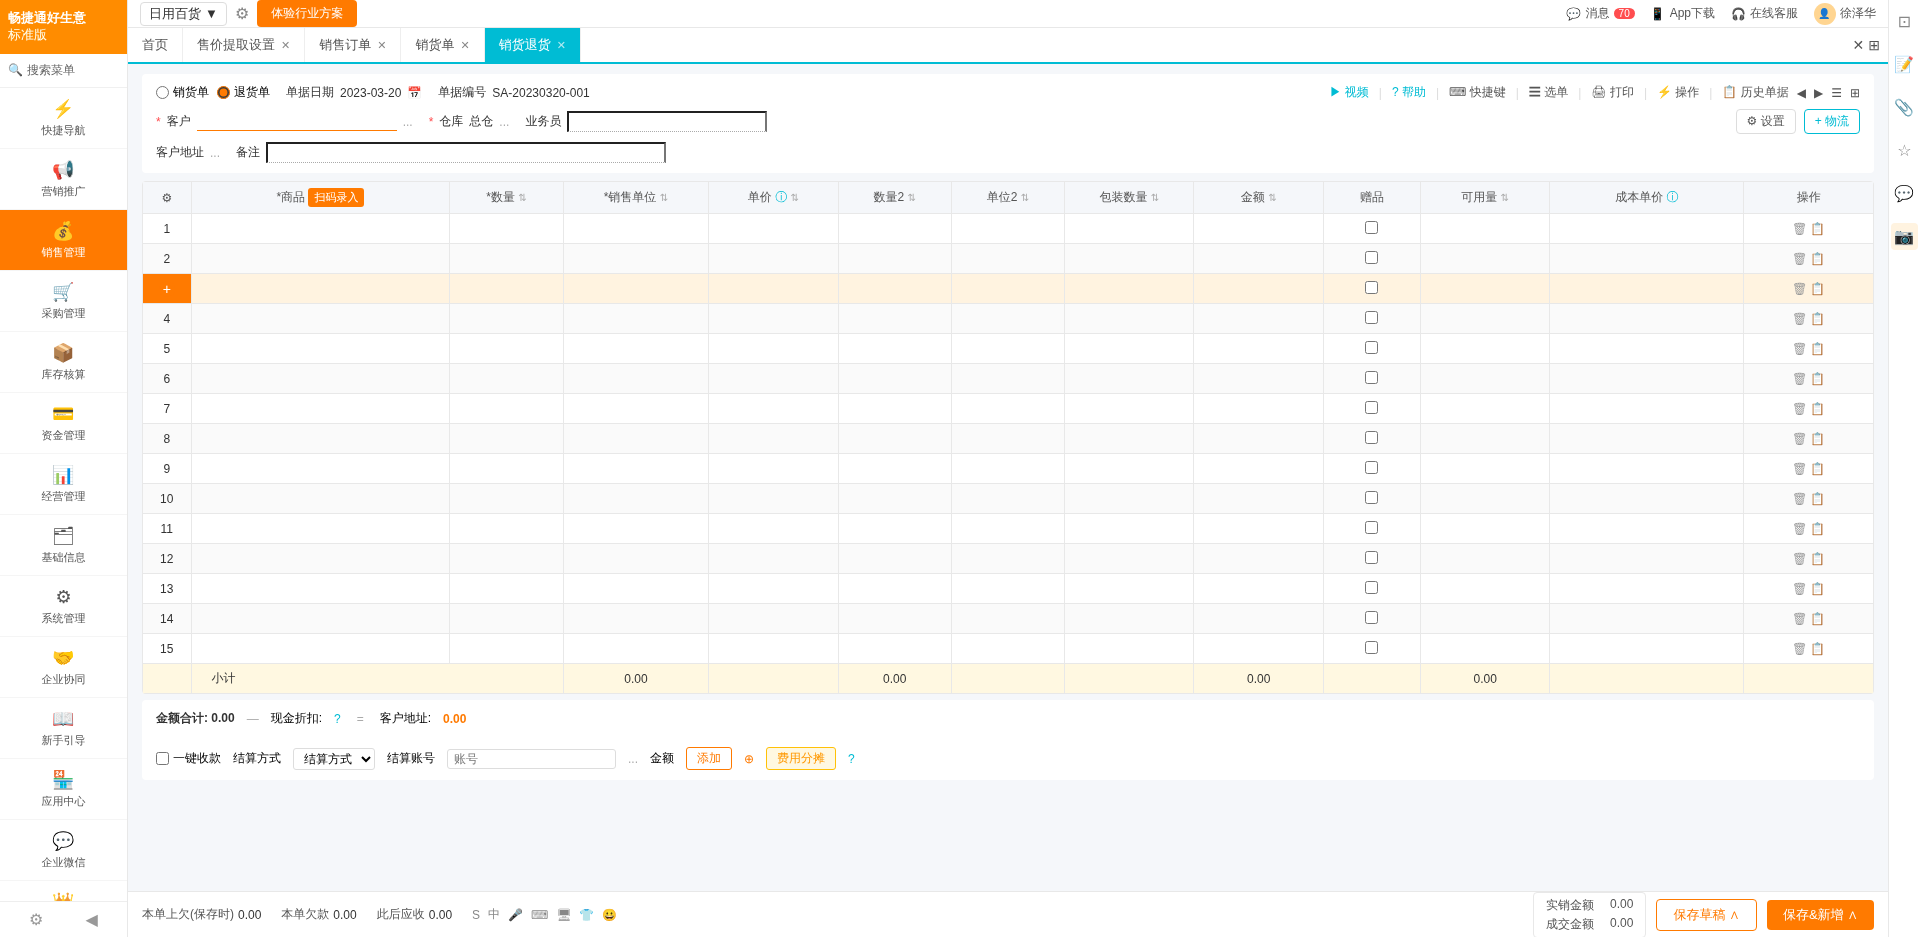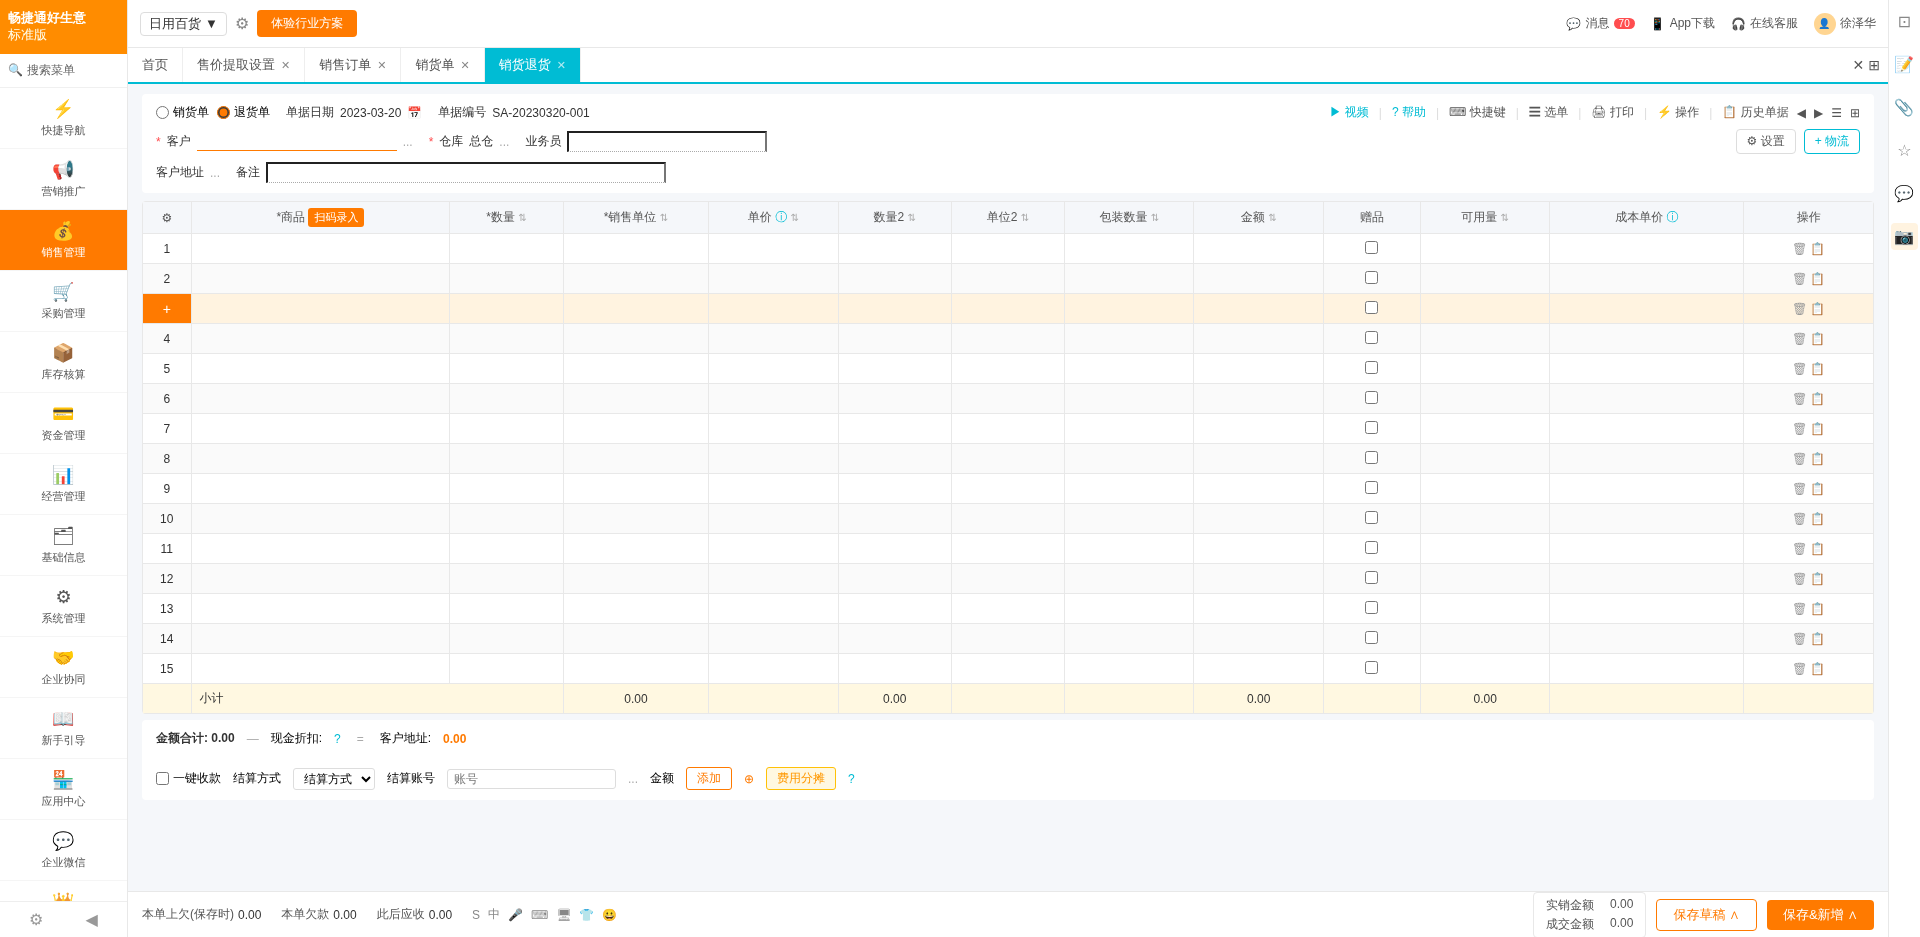--- a/index.html
+++ b/index.html
@@ -16,21 +16,21 @@
     .sidebar-item.active { background: #ff7a00; color: #fff; }
     .sidebar-item .s-icon { font-size: 18px; margin-bottom: 3px; }
     .sidebar-item .s-label { font-size: 11px; }
     .sidebar-bottom { padding: 8px; display: flex; justify-content: space-around; border-top: 1px solid #eee; }
     .sidebar-bottom-btn { color: #999; cursor: pointer; font-size: 16px; }
 
     
     .main { flex: 1; display: flex; flex-direction: column; overflow: hidden; }
 
     
-    .topbar { height: 48px; background: #fff; border-bottom: 1px solid #e8e8e8; display: flex; align-items: center; padding: 0 12px; gap: 4px; }
+    .topbar { height: 28px; background: #fff; border-bottom: 1px solid #e8e8e8; display: flex; align-items: center; padding: 0 12px; gap: 4px; }
     .topbar-left { display: flex; align-items: center; gap: 8px; }
     .topbar-select { display: flex; align-items: center; gap: 4px; color: #333; font-size: 13px; border: 1px solid #ddd; border-radius: 4px; padding: 2px 8px; cursor: pointer; }
     .topbar-gear { color: #888; cursor: pointer; font-size: 16px; }
     .topbar-cta { background: #ff7a00; color: #fff; border: none; border-radius: 4px; padding: 5px 14px; font-size: 12px; cursor: pointer; }
     .topbar-right { margin-left: auto; display: flex; align-items: center; gap: 16px; color: #555; font-size: 12px; }
     .topbar-right-item { display: flex; align-items: center; gap: 4px; cursor: pointer; }
     .badge { background: #ff4d4f; color: #fff; border-radius: 10px; padding: 0 5px; font-size: 10px; }
     .avatar { width: 22px; height: 22px; border-radius: 50%; background: #ffd591; display: flex; align-items: center; justify-content: center; font-size: 10px; }
 
     
@@ -602,21 +602,21 @@
               <td></td>
               <td></td>
               <td></td>
               <td class="checkbox-cell"><input type="checkbox" style=""></td>
               <td></td>
               <td></td>
               <td><span class="icon-delete">🗑</span> <span class="icon-copy">📋</span></td>
             </tr>
             <tr class="subtotal-row">
     <td></td>
-    <td colspan="2" style="text-align:left;padding-left:8px;">小计</td>
+    <td colspan="2" style="text-align:left;padding-left:20px;">小计</td>
     <td>0.00</td>
     <td></td>
     <td>0.00</td>
     <td></td>
     <td></td>
     <td>0.00</td>
     <td></td>
     <td>0.00</td>
     <td></td>
     <td></td>

